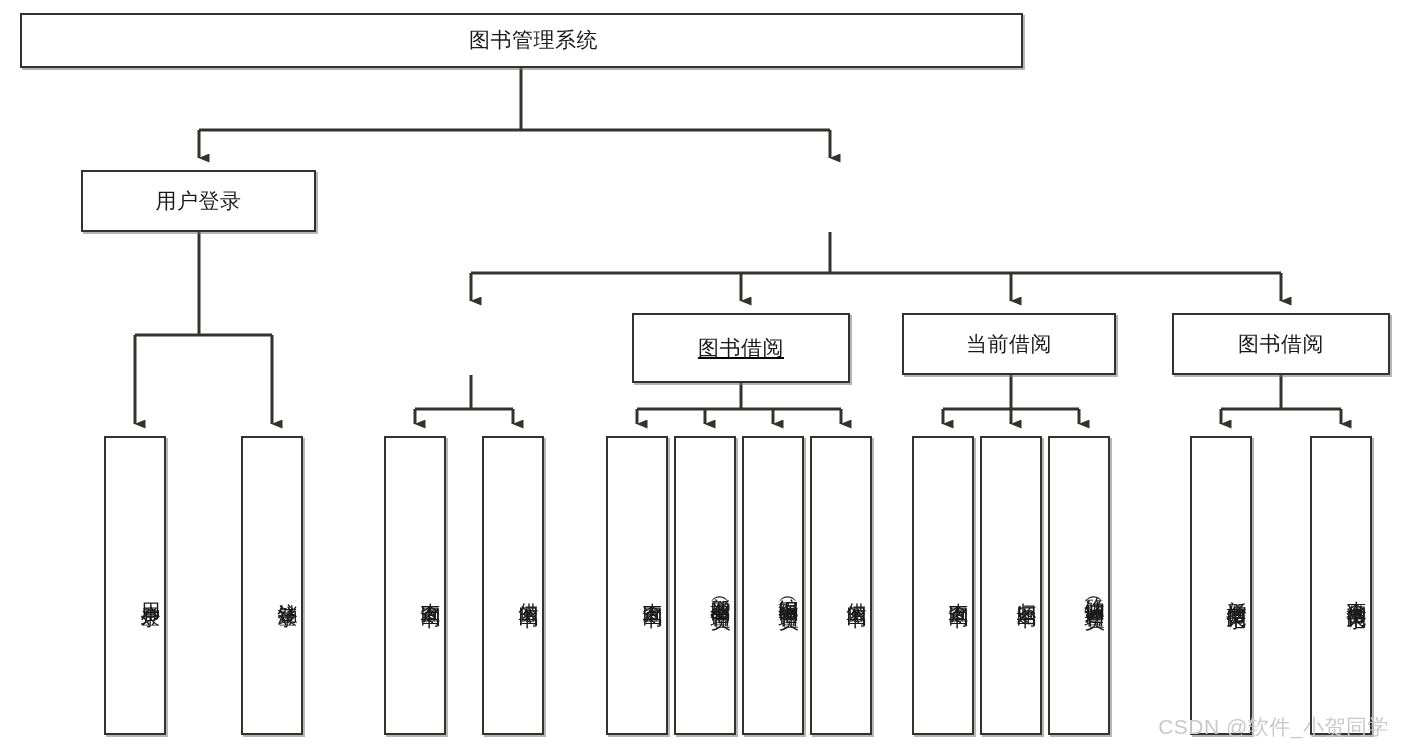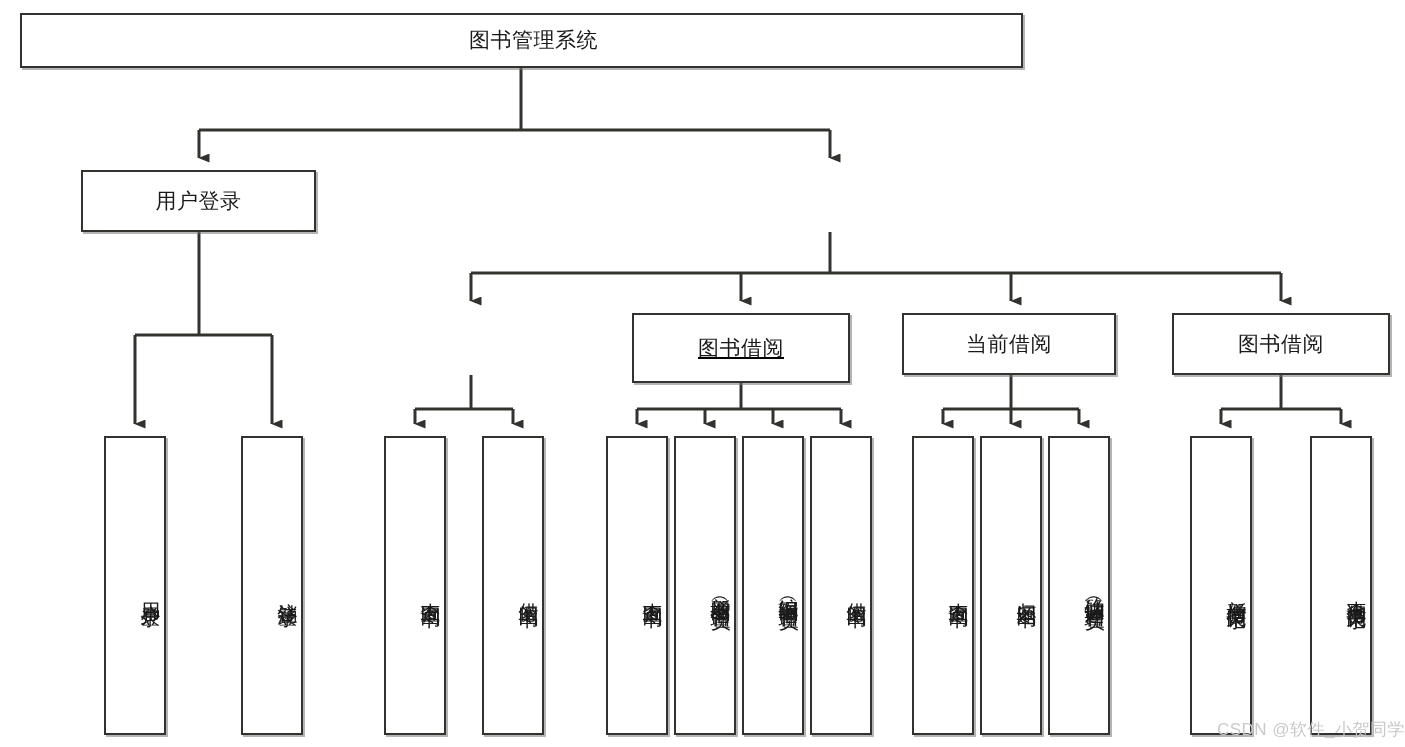--- a/index.html
+++ b/index.html
@@ -7,21 +7,21 @@
   #diagram{position:relative;width:1405px;height:747px;overflow:hidden;background:#fff;}
   svg.edges{position:absolute;left:0;top:0;width:1405px;height:747px;}
   .node{position:absolute;box-sizing:border-box;background:#ffffff;border:2px solid #33322f;
         display:flex;align-items:center;justify-content:center;}
   .node.shadow{box-shadow:2px 2px 0 0 rgba(120,120,120,.55);}
   .node .lbl{color:#1a1a1a;font-size:21px;line-height:1.15;letter-spacing:.5px;white-space:nowrap;}
   .node.vert{writing-mode:vertical-rl;text-orientation:upright;align-items:flex-start;
              justify-content:center;padding-top:10px;}
   .node.vert .lbl{writing-mode:vertical-rl;text-orientation:upright;font-size:20px;
                   line-height:1.32;letter-spacing:2px;white-space:normal;}
-  .watermark{position:absolute;right:0;bottom:6px;color:#c9c9c9;font-size:17px;
+  .watermark{position:absolute;right:16px;bottom:6px;color:#c9c9c9;font-size:21px;
              letter-spacing:.5px;white-space:nowrap;margin-top:16px;}
 </style>
 </head>
 <body>
 
 <div id="diagram">
 
   <svg class="edges" viewBox="0 0 1405 747" xmlns="http://www.w3.org/2000/svg">
     <defs>
       <marker id="arw" markerWidth="9" markerHeight="11" refX="4.5" refY="10.5" orient="auto" markerUnits="userSpaceOnUse">

